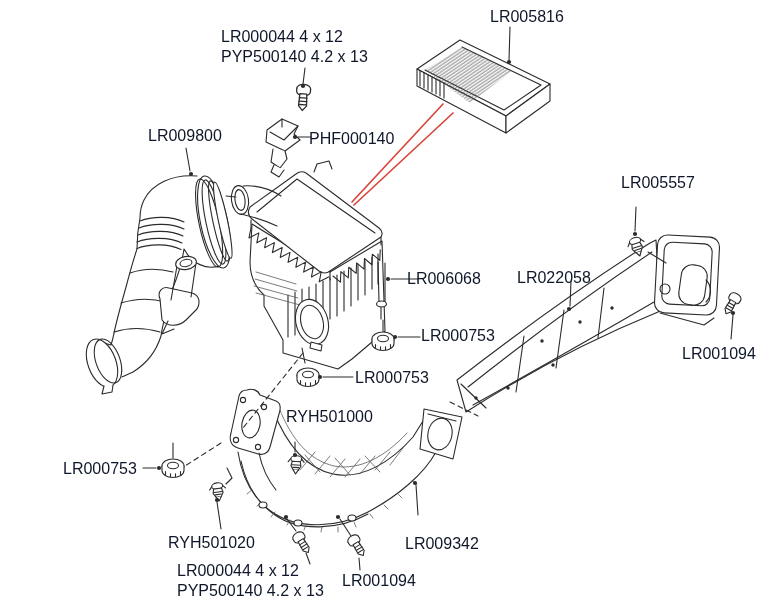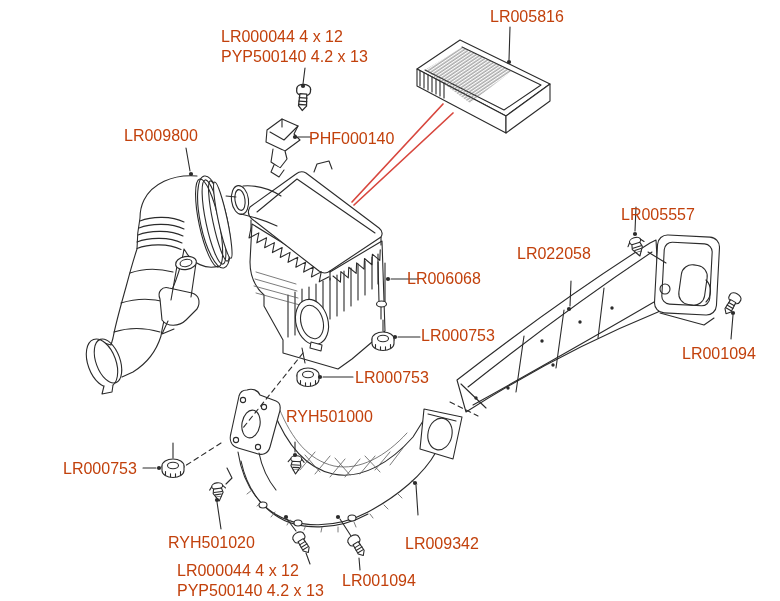--- a/index.html
+++ b/index.html
@@ -6,21 +6,21 @@
   .stage{position:relative;width:780px;height:601px;background:#ffffff;overflow:hidden;
          font-family:"Liberation Sans",sans-serif}
   .stage svg{position:absolute;left:0;top:0}
   .d *{fill:none;stroke:#2b2b2b;stroke-width:1.1;stroke-linejoin:round;stroke-linecap:round}
   .d .w{fill:#ffffff}
   .d .dk{fill:#2b2b2b;stroke:none}
   .d .red{stroke:#d8473e;stroke-width:1.7}
   .d .dash{stroke-dasharray:5 4}
   .d .thin{stroke:#5a5a5a;stroke-width:.8}
   .d .hf{fill:url(#hatch);stroke:none}
-  .lbl{position:absolute;font-size:16px;line-height:20px;color:#c2410c;white-space:nowrap}
+  .lbl{position:absolute;font-size:16px;line-height:20px;color:#0f172a;white-space:nowrap}
 </style>
 </head>
 <body>
 
 <div class="stage">
 
 <svg class="d" width="780" height="601" viewBox="0 0 780 601">
   <defs>
     <pattern id="hatch" width="2.7" height="8" patternUnits="userSpaceOnUse" patternTransform="rotate(56)">
       <line class="thin" x1="1" y1="0" x2="1" y2="8"></line>
@@ -212,26 +212,26 @@
         <circle class="dk" cx="415" cy="483" r="2.1"></circle>
   </g>
 </svg>
 
 <div class="lbl" style="left:221px;top:27px">
   <div>LR000044 4 x 12</div>
   <div>PYP500140 4.2 x 13</div>
 </div>
 <div class="lbl" style="left:490px;top:7px">LR005816</div>
 <div class="lbl" style="left:309px;top:129px">PHF000140</div>
-<div class="lbl" style="left:124px;top:126px">LR009800</div>
+<div class="lbl" style="left:148px;top:126px">LR009800</div>
 <div class="lbl" style="left:407px;top:269px">LR006068</div>
 <div class="lbl" style="left:421px;top:326px">LR000753</div>
 <div class="lbl" style="left:355px;top:368px">LR000753</div>
-<div class="lbl" style="left:621px;top:205px">LR005557</div>
-<div class="lbl" style="left:517px;top:244px">LR022058</div>
+<div class="lbl" style="left:621px;top:173px">LR005557</div>
+<div class="lbl" style="left:517px;top:268px">LR022058</div>
 <div class="lbl" style="left:682px;top:344px">LR001094</div>
 <div class="lbl" style="left:63px;top:459px">LR000753</div>
 <div class="lbl" style="left:286px;top:407px">RYH501000</div>
 <div class="lbl" style="left:168px;top:533px">RYH501020</div>
 <div class="lbl" style="left:405px;top:534px">LR009342</div>
 <div class="lbl" style="left:177px;top:561px">
   <div>LR000044 4 x 12</div>
   <div>PYP500140 4.2 x 13</div>
 </div>
 <div class="lbl" style="left:342px;top:571px">LR001094</div>

